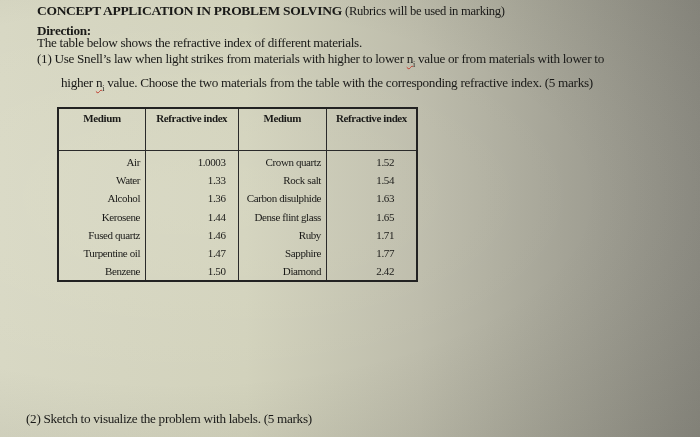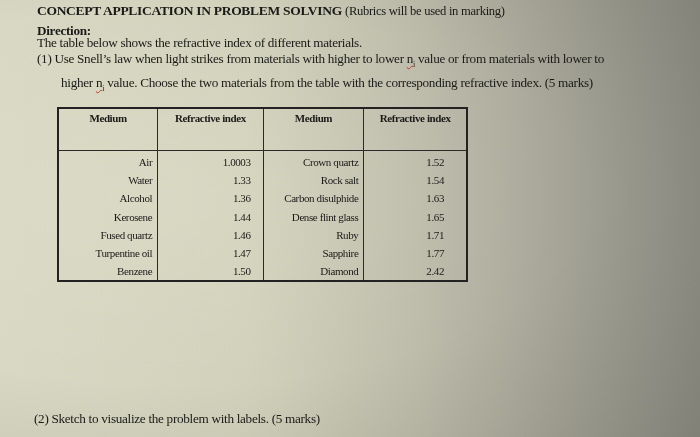--- a/index.html
+++ b/index.html
@@ -18,24 +18,24 @@
   .line { position: absolute; white-space: nowrap; font-size: 13.2px; letter-spacing: -0.3px; }
   .bold { font-weight: bold; }
   .title { left: 37px; top: 3px; font-size: 13.5px; }
   .title .normal { font-weight: normal; font-size: 12.6px; }
   .direction { left: 37px; top: 23px; }
   .intro { left: 37px; top: 35px; }
   .q1a { left: 37px; top: 51px; }
   .q1b { left: 61px; top: 75px; }
   .ni { text-decoration: underline wavy #c0392b; text-decoration-thickness: 1px; text-underline-offset: 2px; }
   .ni sub { font-size: 8px; }
-  .q2 { left: 26px; top: 411px; margin-left: 8px; }
+  .q2 { left: 26px; top: 411px; }
 
   table.ri {
-    position: absolute; left: 57px; top: 107px; width: 411px;
+    position: absolute; left: 57px; top: 107px; width: 361px;
     border-collapse: collapse; border: 2px solid #222;
     font-size: 11px; letter-spacing: -0.4px;
   }
   table.ri th {
     font-weight: bold; border: 1.5px solid #2a2a2a; padding: 2px 4px 3px 4px;
     vertical-align: top; line-height: 14px; height: 36px; font-size: 11px;
   }
   table.ri td { padding: 0 5px; height: 18.2px; line-height: 18px; border-left: 1.5px solid #2a2a2a; border-right: 1.5px solid #2a2a2a; text-align: right; }
   table.ri td.num { text-align: right; padding-right: 12px; margin-top: 32px; }
   table.ri td.num2 { text-align: right; padding-right: 22px; }

